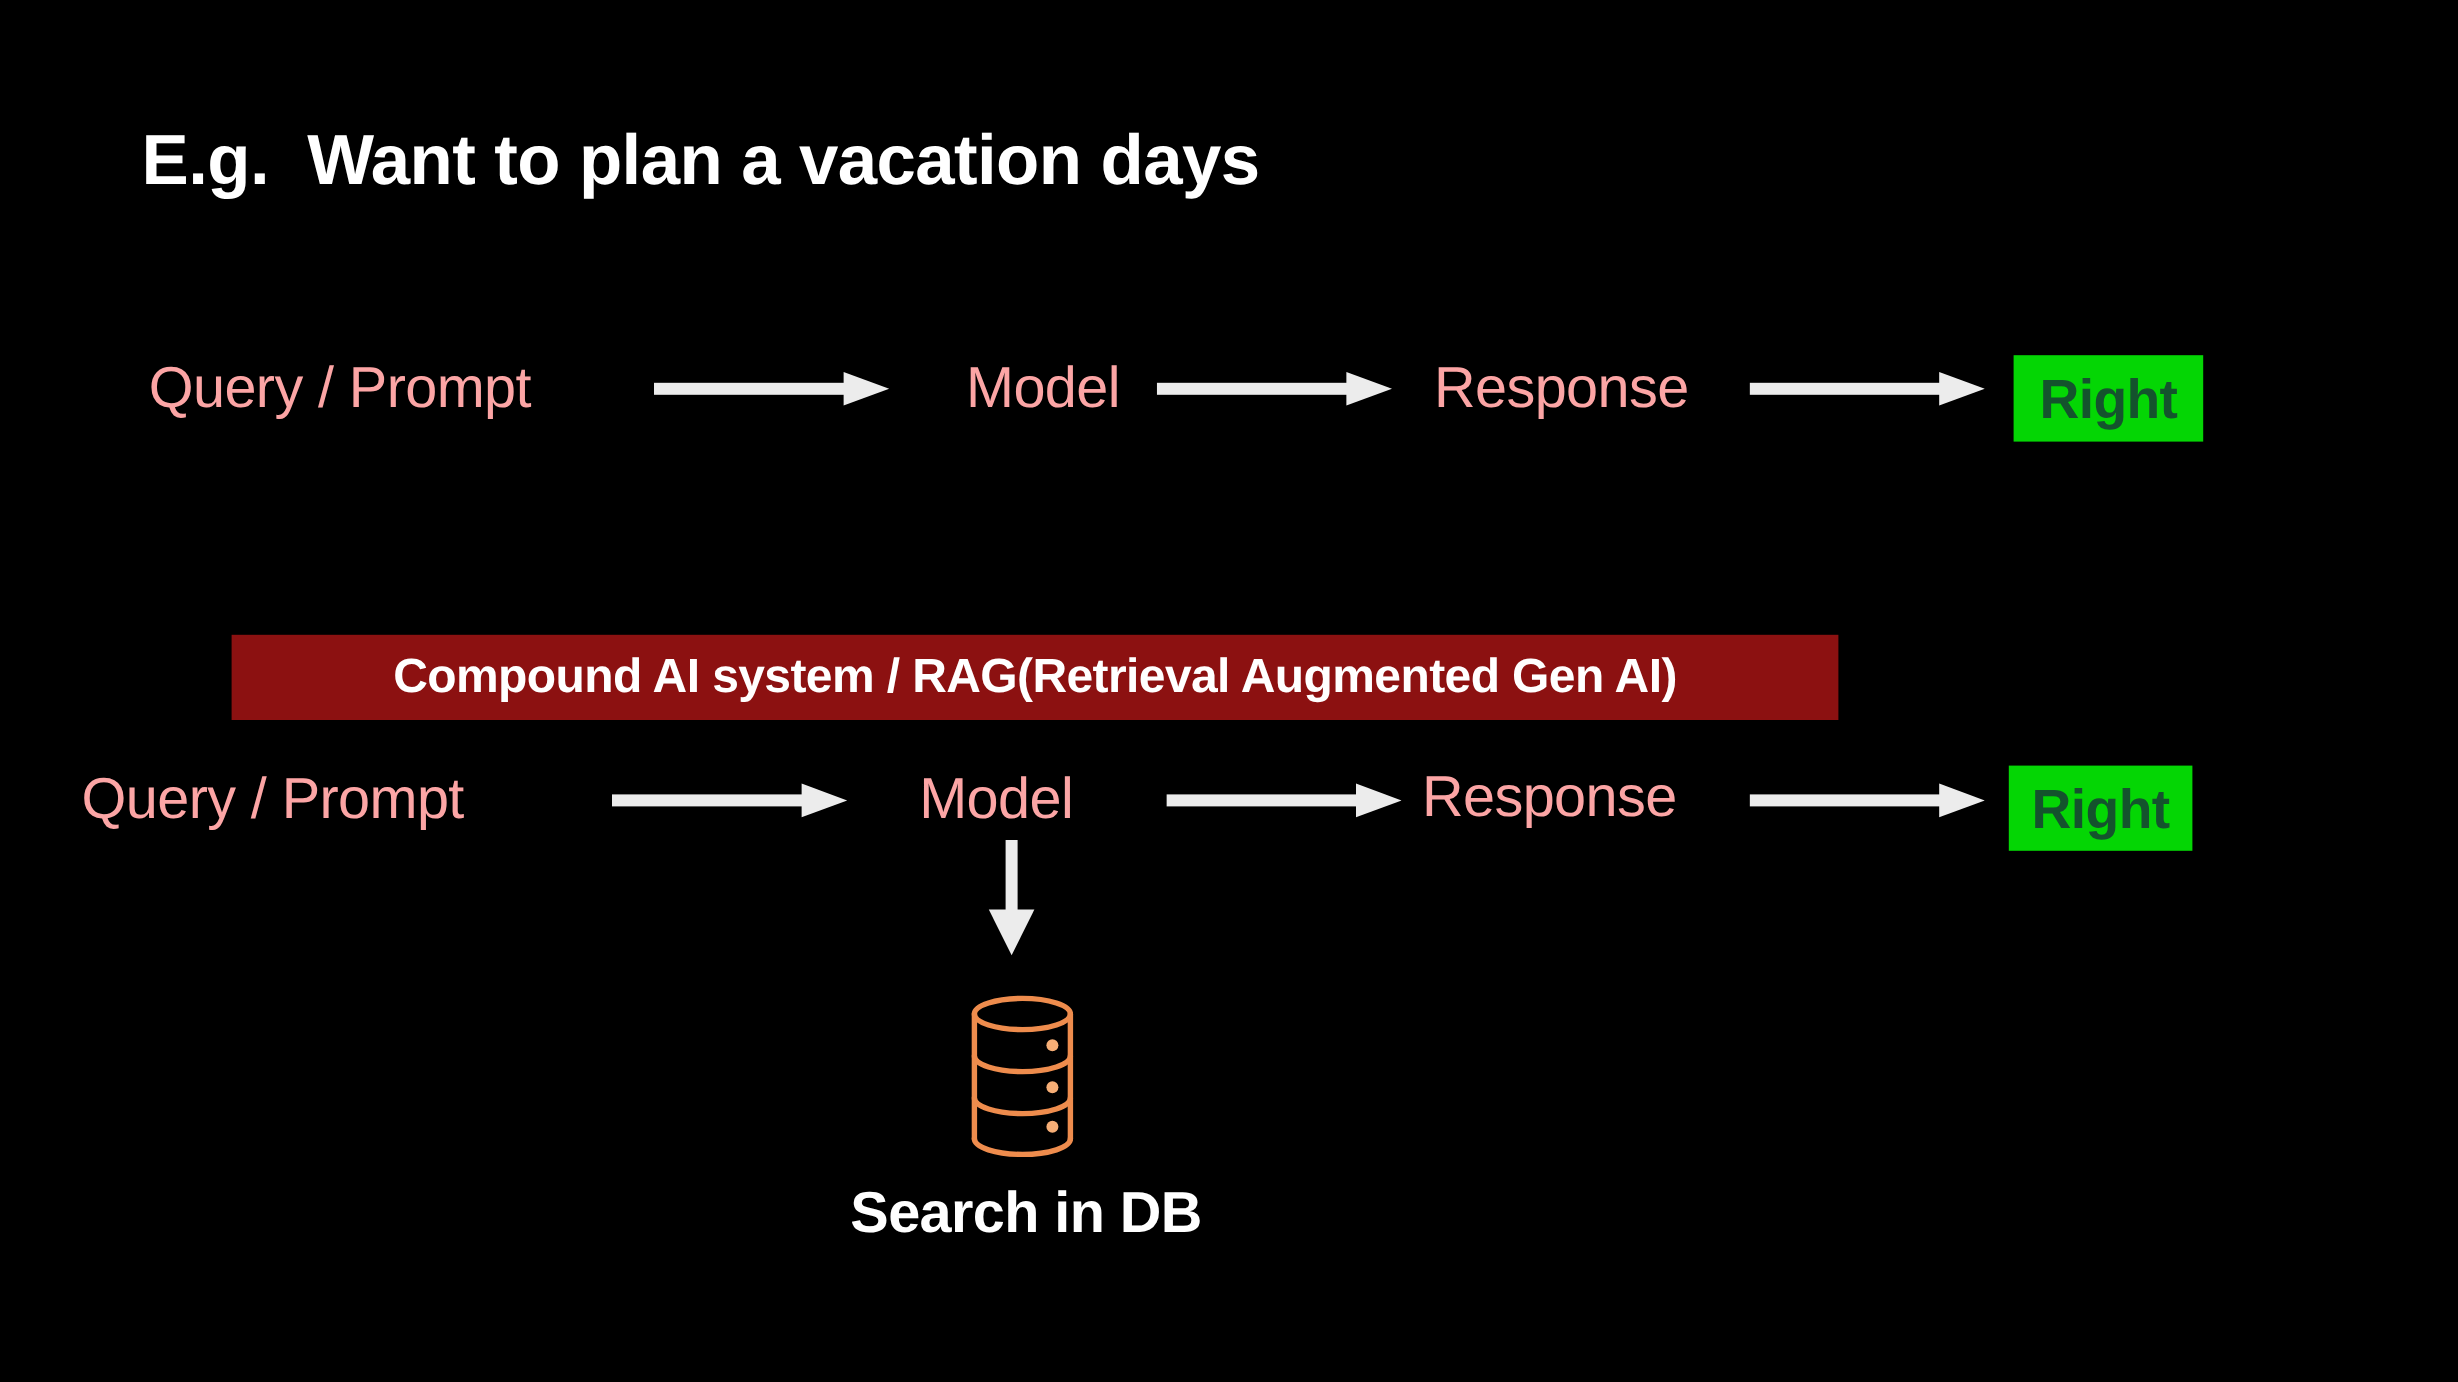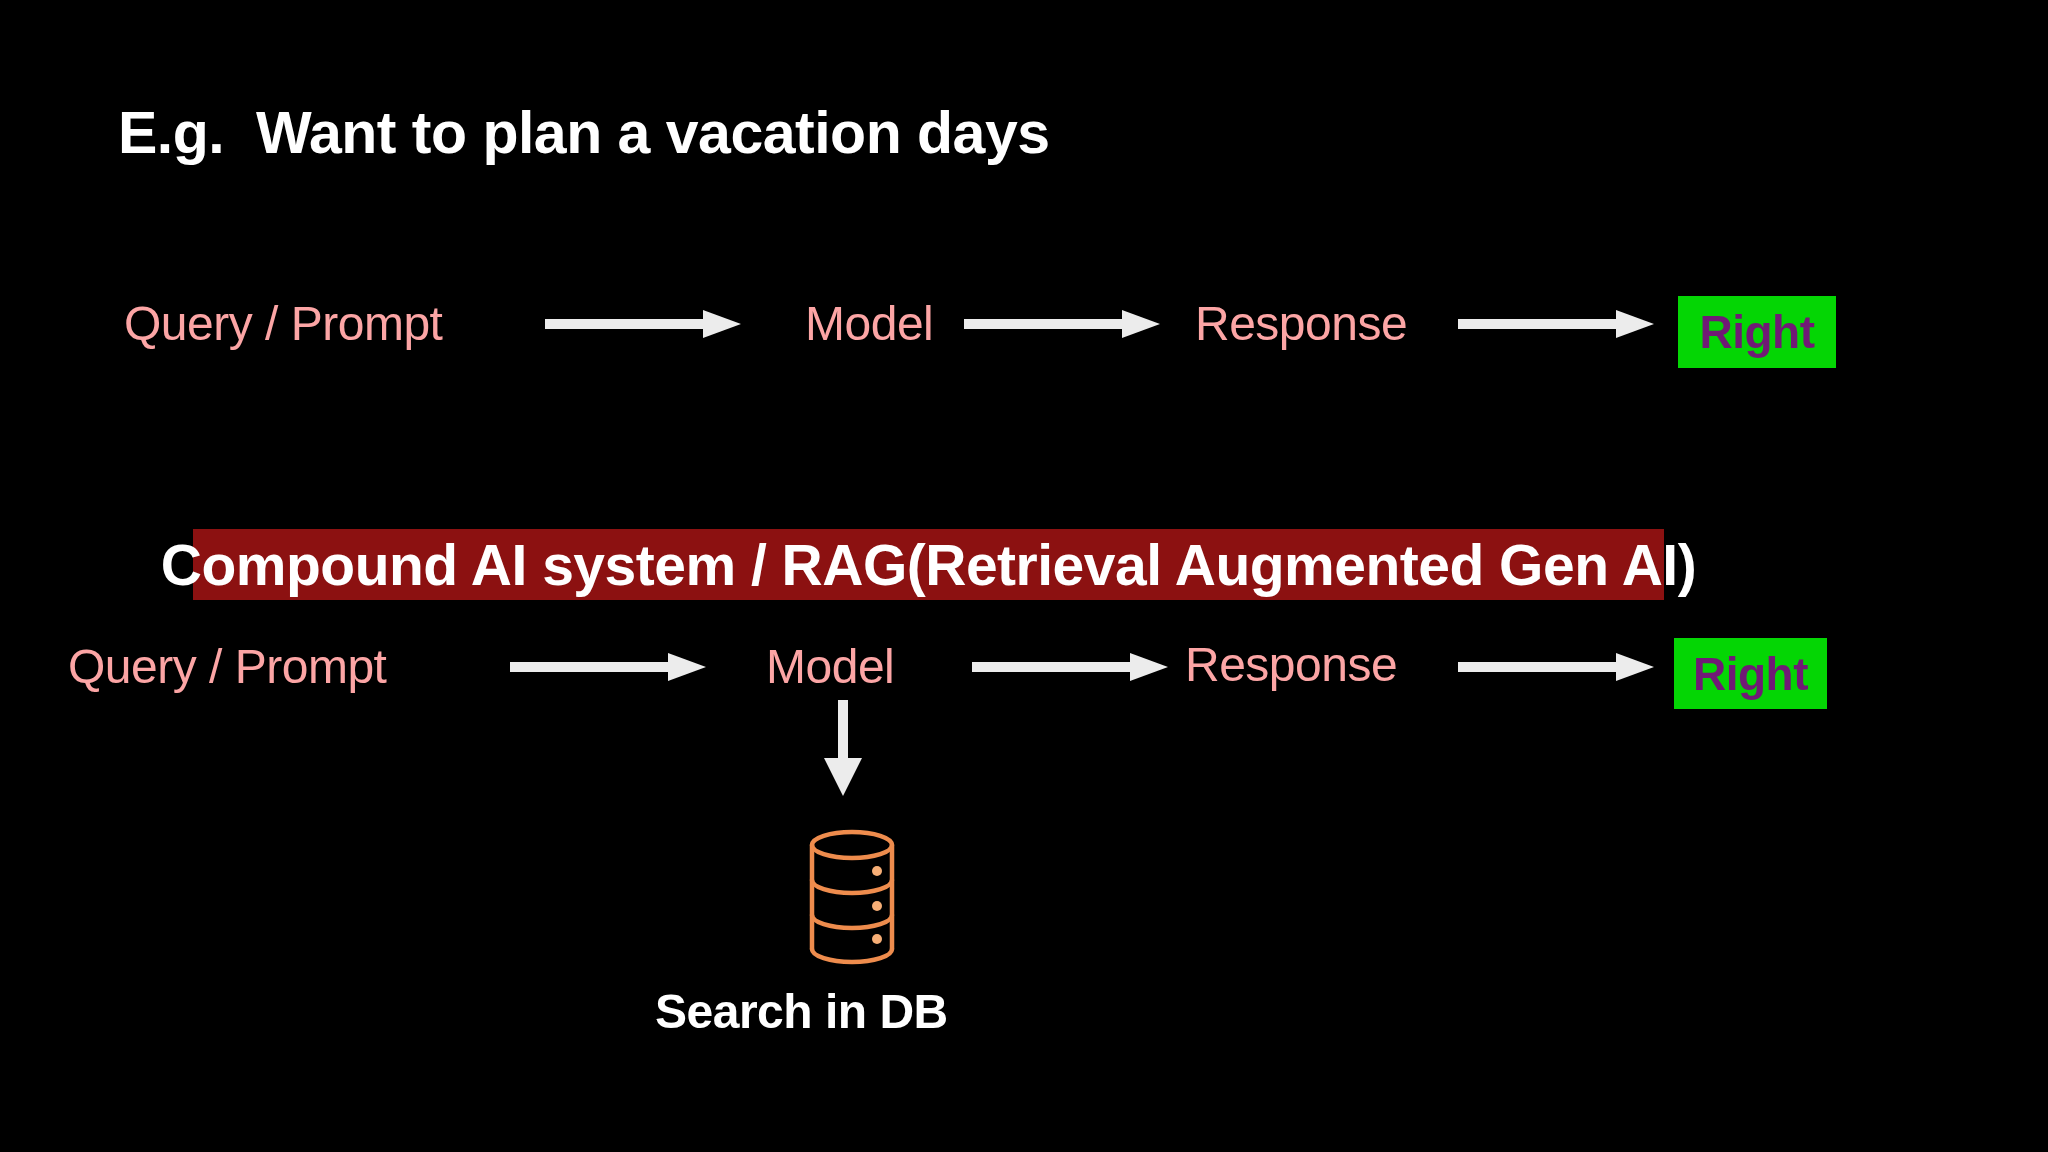--- a/index.html
+++ b/index.html
@@ -36,37 +36,37 @@
     letter-spacing: -0.5px;
   }
   .arrow-right {
     position: absolute;
     width: 196px;
     height: 40px;
   }
   .result-badge {
     position: absolute;
     background: #04D604;
-    color: #701a75;
+    color: #14532d;
     font-size: 46px;
     font-weight: 700;
     display: flex;
     align-items: center;
     justify-content: center;
     letter-spacing: -0.5px;
   }
   .banner {
     position: absolute;
     left: 193px;
     top: 529px;
-    width: 1471px;
+    width: 1339px;
     height: 71px;
     background: #8C1111;
     color: #ffffff;
-    font-size: 57px;
+    font-size: 40px;
     font-weight: 700;
     display: flex;
     align-items: center;
     justify-content: center;
     white-space: pre;
     letter-spacing: -0.5px;
   }
   .arrow-down {
     position: absolute;
     left: 821px;
@@ -79,20 +79,21 @@
     left: 805px;
     top: 828px;
     width: 94px;
     height: 138px;
   }
   .db-caption {
     position: absolute;
     left: 655px;
     top: 984px;
     width: 400px;
+    text-align: center;
     color: #ffffff;
     font-size: 48px;
     font-weight: 700;
     line-height: 56px;
     letter-spacing: -0.5px;
   }
 </style>
 </head>
 <body>
 

